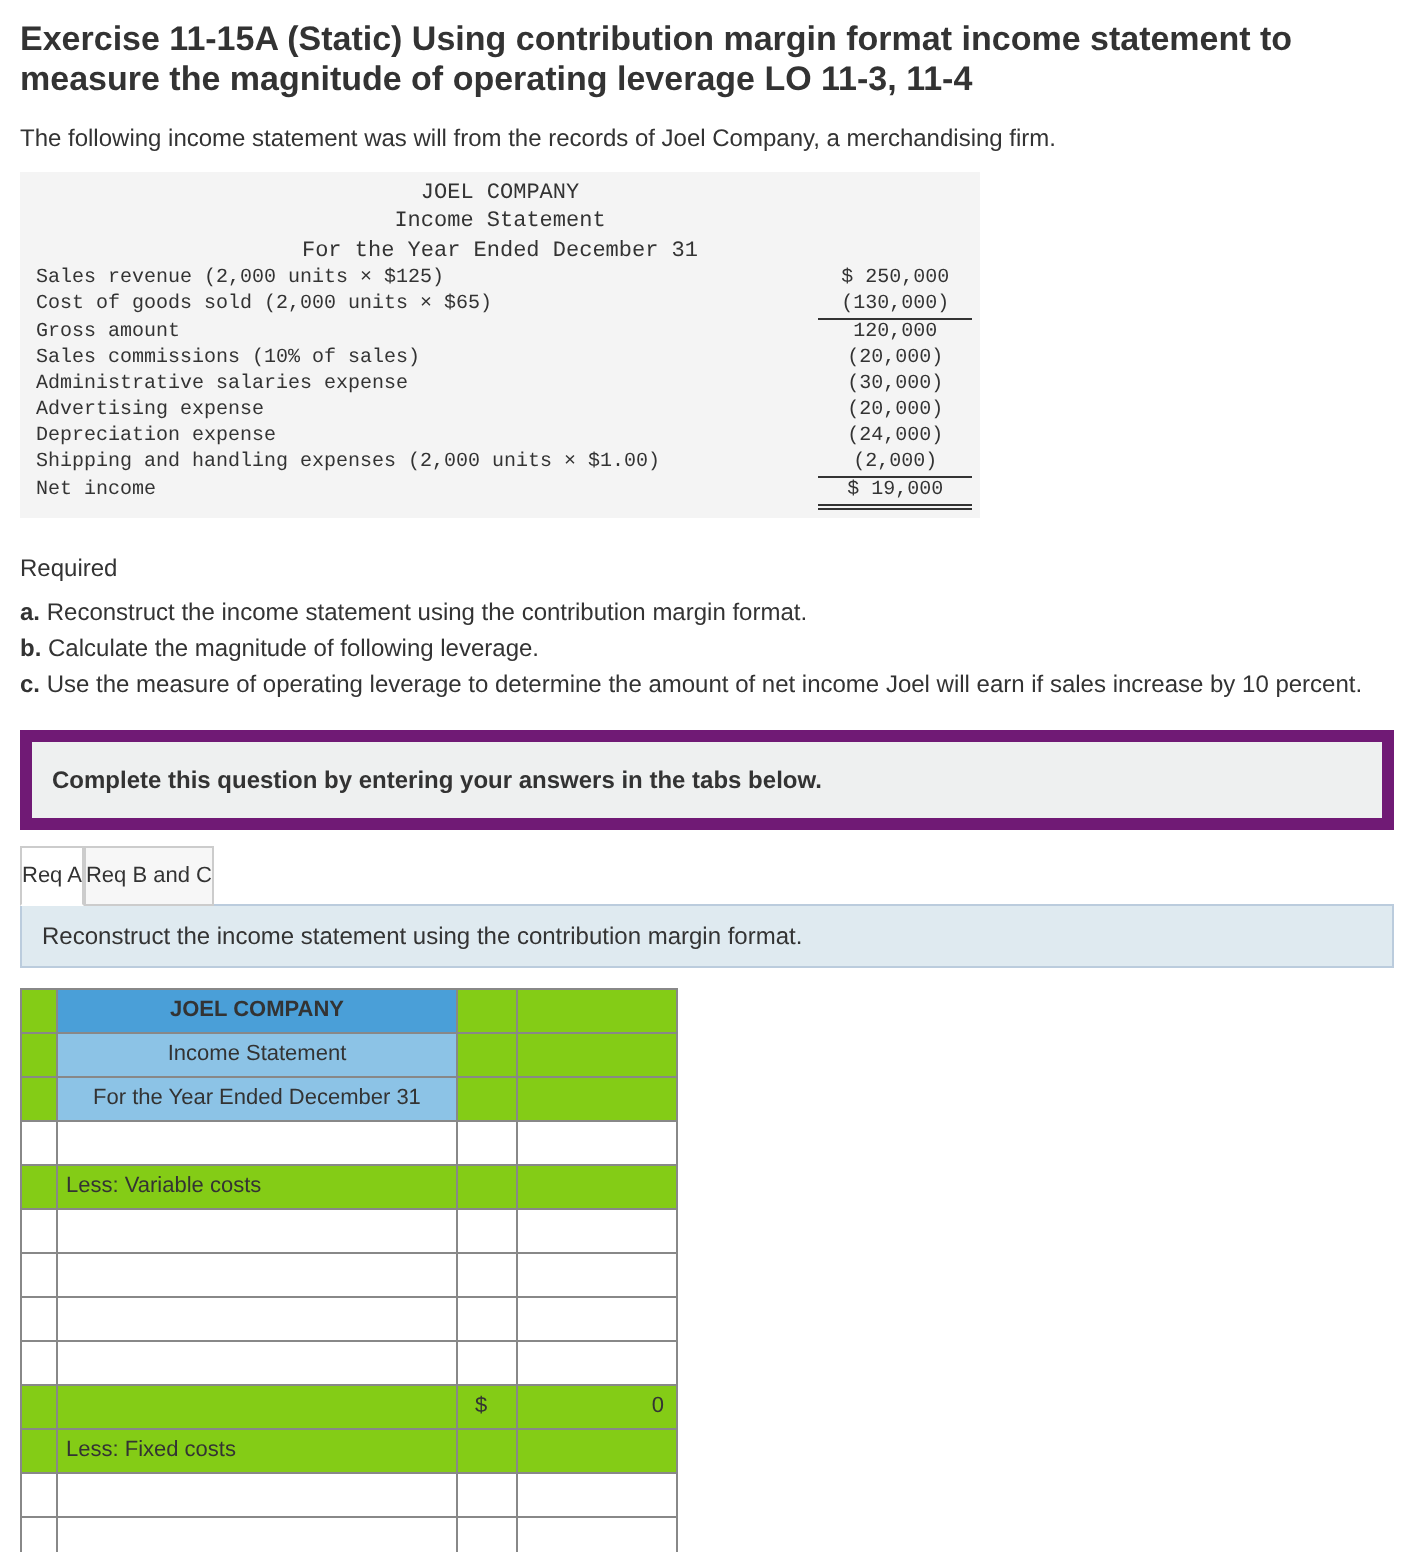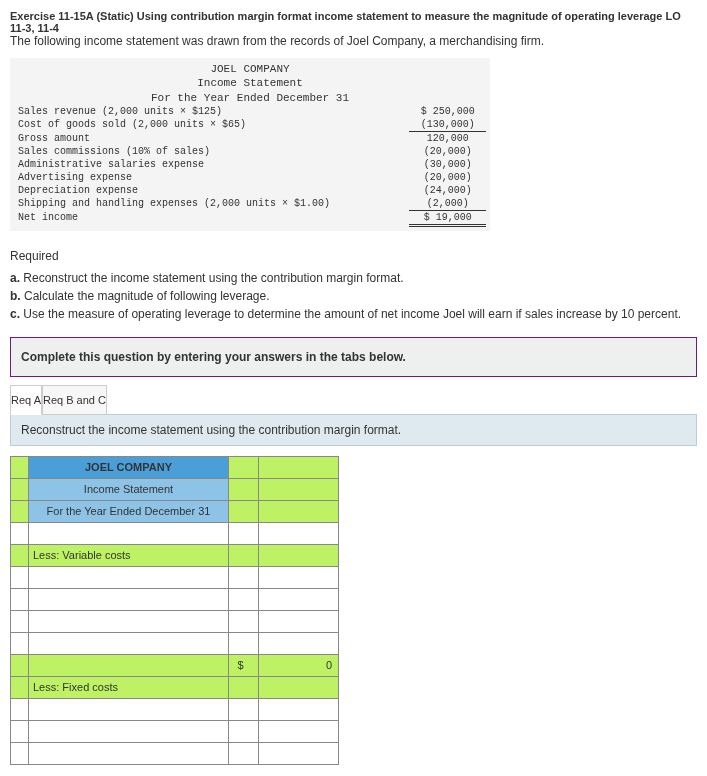--- a/index.html
+++ b/index.html
@@ -1,48 +1,48 @@
 <!DOCTYPE html>
 <html><head>
 <meta charset="utf-8">
 <style>
   * { box-sizing: border-box; margin: 0; padding: 0; }
   body { font-family: Arial, sans-serif; font-size: 12px; color: #333; background: #fff; padding: 10px; width: 707px; }
-  .title { font-weight: bold; font-size: 11px; }
+  .title { font-weight: bold; font-size: 17px; margin-bottom: 12px; }
   .intro { font-size: 12px; margin-bottom: 10px; }
   .stmt-wrap { background: #f4f4f4; padding: 4px; width: 480px; margin-bottom: 18px; }
   .stmt-head { font-family: "Courier New", monospace; font-size: 11px; text-align: center; line-height: 1.3; }
   .stmt-table { font-family: "Courier New", monospace; font-size: 10px; width: 100%; border-collapse: collapse; }
   .stmt-table td { padding: 1px 4px; }
   .stmt-table td:last-child { text-align: center; white-space: nowrap; }
   .uline-bot { border-bottom: 1px solid #333; }
   .dbl-bot { border-bottom: 3px double #333; }
   .req-head { font-weight: normal; margin-bottom: 6px; }
   .req-list { margin-bottom: 14px; line-height: 1.5; }
-  .instruct-box { background: #eef0f0; border: 1px solid #701a75; padding: 12px 10px; font-weight: bold; font-size: 12px; margin-bottom: 0; }
+  .instruct-box { background: #eef0f0; border: 6px solid #701a75; padding: 12px 10px; font-weight: bold; font-size: 12px; margin-bottom: 0; }
   .tabs { display: flex; margin-top: 8px; }
   .tab { border: 1px solid #ccc; padding: 8px 0; font-size: 11px; cursor: pointer; background: #fff; }
   .tab.active { border-bottom: 1px solid #fff; font-weight: normal; }
   .tab.inactive { background: #f7f7f7; }
   .tab-desc { background: #dfeaf0; border: 1px solid #bcd; padding: 8px 10px; font-size: 12px; margin-top: -1px; }
   .answer-table { border-collapse: collapse; margin-top: 10px; }
   .answer-table td, .answer-table th { border: 1px solid #888; height: 22px; font-size: 11px; }
   .hdr-cell { background: #4a9fd8; text-align: center; font-weight: bold; padding: 3px 6px; }
   .hdr-cell.sub { background: #8cc3e6; font-weight: normal; }
   .lbl-col { width: 200px; padding-left: 4px; }
   .val-col { width: 80px; text-align: right; padding-right: 6px; }
   .val-col.sym { width: 30px; text-align: center; }
-  .shade { background: #bef264; }
+  .shade { background: #84cc16; }
 </style>
 </head>
 <body>
 
 <div class="title">Exercise 11-15A (Static) Using contribution margin format income statement to measure the magnitude of operating leverage LO 11-3, 11-4</div>
 
-<div class="intro">The following income statement was drawn from the records of Joel Company, a merchandising firm.</div>
+<div class="intro">The following income statement was will from the records of Joel Company, a merchandising firm.</div>
 
 <div class="stmt-wrap">
   <div class="stmt-head">
     <div>JOEL COMPANY</div>
     <div>Income Statement</div>
     <div>For the Year Ended December 31</div>
   </div>
   <table class="stmt-table">
     <tbody>
         <tr>

